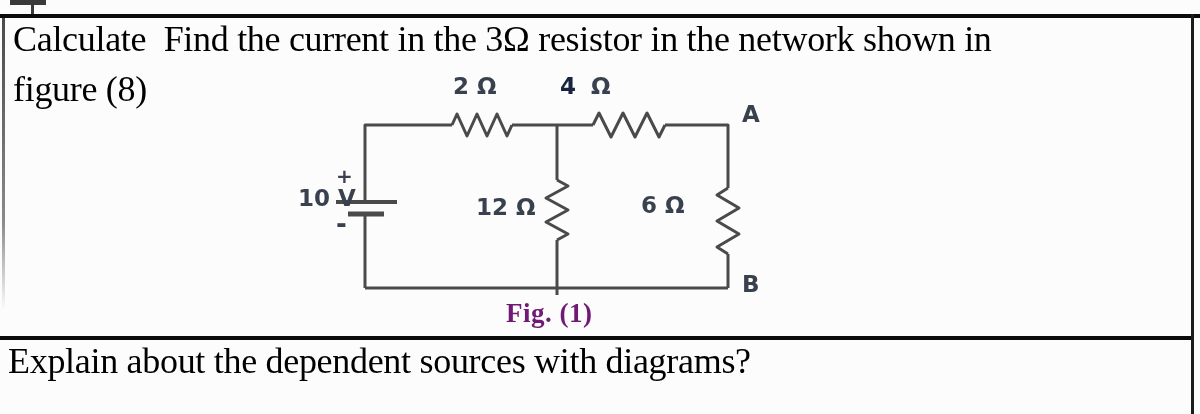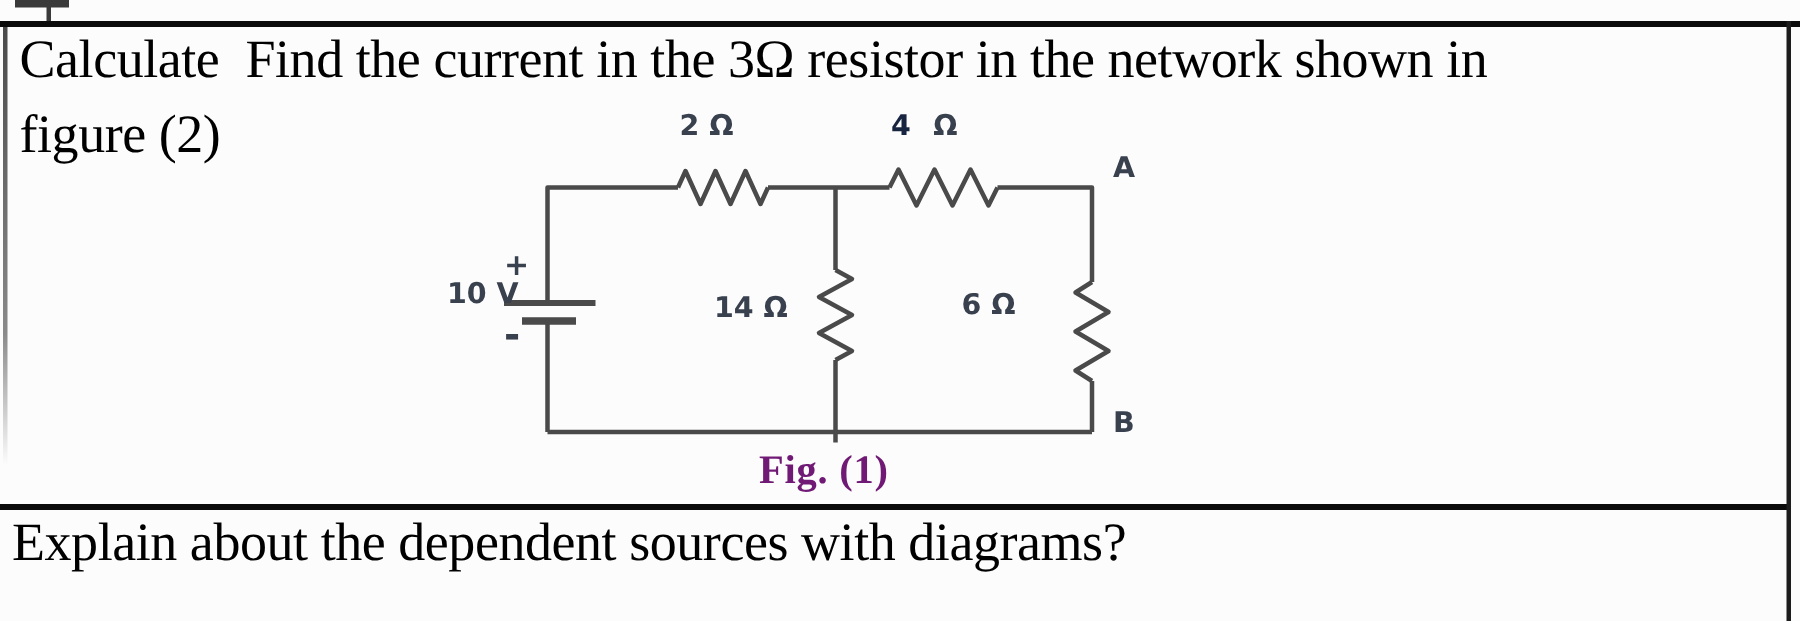--- a/index.html
+++ b/index.html
@@ -25,25 +25,25 @@
     font-size:36px;color:#000000;
     letter-spacing:-0.3px;white-space:pre;
   }
   .q1-line1{left:13px;top:21px;}
   .q1-line2{left:13px;top:71px;}
   .q2{left:8px;top:343px;text-align:center;}
   
   .circuit-svg{left:0;top:0;width:1200px;height:414px;}
   .clabel{
     font-family:"DejaVu Sans", sans-serif;
-    font-weight:bold;font-size:19px;color:#39414f;
+    font-weight:bold;font-size:23px;color:#39414f;
     white-space:pre;
   }
   .lbl-2ohm{left:453px;top:75px;}
-  .lbl-4ohm{left:594px;top:75px;}
+  .lbl-4ohm{left:560px;top:75px;}
   .lbl-4ohm .val{color:#182540;}
   .lbl-4ohm .unit{margin-left:15px;}
   .lbl-12ohm{left:476px;top:196px;}
   .lbl-3ohm{left:641px;top:194px;}
   .lbl-node-a{left:742px;top:103px;}
   .lbl-node-b{left:742px;top:273px;}
   .lbl-source{left:298px;top:187px;}
   .lbl-plus{left:336px;top:166px;font-size:20px;}
   .lbl-minus{left:336px;top:211px;font-size:26px;}
   .fig-caption{
@@ -59,21 +59,21 @@
 <div class="sheet">
 
   <div class="abs artifact-top"></div>
   <div class="abs artifact-tick"></div>
   <div class="abs rule-top"></div>
   <div class="abs rule-mid"></div>
   <div class="abs border-right"></div>
   <div class="abs border-left"></div>
 
   <div class="abs q-text q1-line1">Calculate  Find the current in the 3Ω resistor in the network shown in</div>
-  <div class="abs q-text q1-line2">figure (2)</div>
+  <div class="abs q-text q1-line2">figure (8)</div>
 
   <svg class="abs circuit-svg" viewBox="0 0 1200 414">
     <g fill="none" stroke-width="3" stroke-linejoin="round" stroke="#4a4a4a">
       <path d="M365,200 L365,125 L452,125"></path>
       <path d="M452,125 l5,-11 l10,22 l10,-22 l10,22 l10,-22 l10,22 l5,-11"></path>
       <path d="M512,125 L593,125"></path>
       <path d="M593,125 l6,-12 l12,24 l12,-24 l12,24 l12,-24 l12,24 l6,-12"></path>
       <path d="M665,125 L728,125 L728,188"></path>
       <path d="M728,188 l-11,7 l22,13 l-22,13 l22,13 l-22,13 l11,7"></path>
       <path d="M728,254 L728,288"></path>
@@ -82,21 +82,21 @@
       <path d="M557,125 L557,180"></path>
       <path d="M557,180 l11,6 l-22,12 l22,12 l-22,12 l22,12 l-11,6"></path>
       <path d="M557,240 L557,295"></path>
       <path stroke-width="4" d="M336,202 L397,202"></path>
       <path stroke-width="5" d="M348,214 L384,214"></path>
     </g>
   </svg>
 
   <span class="abs clabel lbl-2ohm">2 Ω</span>
   <span class="abs clabel lbl-4ohm"><span class="val">4</span><span class="unit">Ω</span></span>
-  <span class="abs clabel lbl-12ohm">14 Ω</span>
+  <span class="abs clabel lbl-12ohm">12 Ω</span>
   <span class="abs clabel lbl-3ohm">6 Ω</span>
   <span class="abs clabel lbl-node-a">A</span>
   <span class="abs clabel lbl-node-b">B</span>
   <span class="abs clabel lbl-source">10 V</span>
   <span class="abs clabel lbl-plus">+</span>
   <span class="abs clabel lbl-minus">-</span>
 
   <span class="abs fig-caption">Fig. (1)</span>
 
   <div class="abs q-text q2">Explain about the dependent sources with diagrams?</div>

